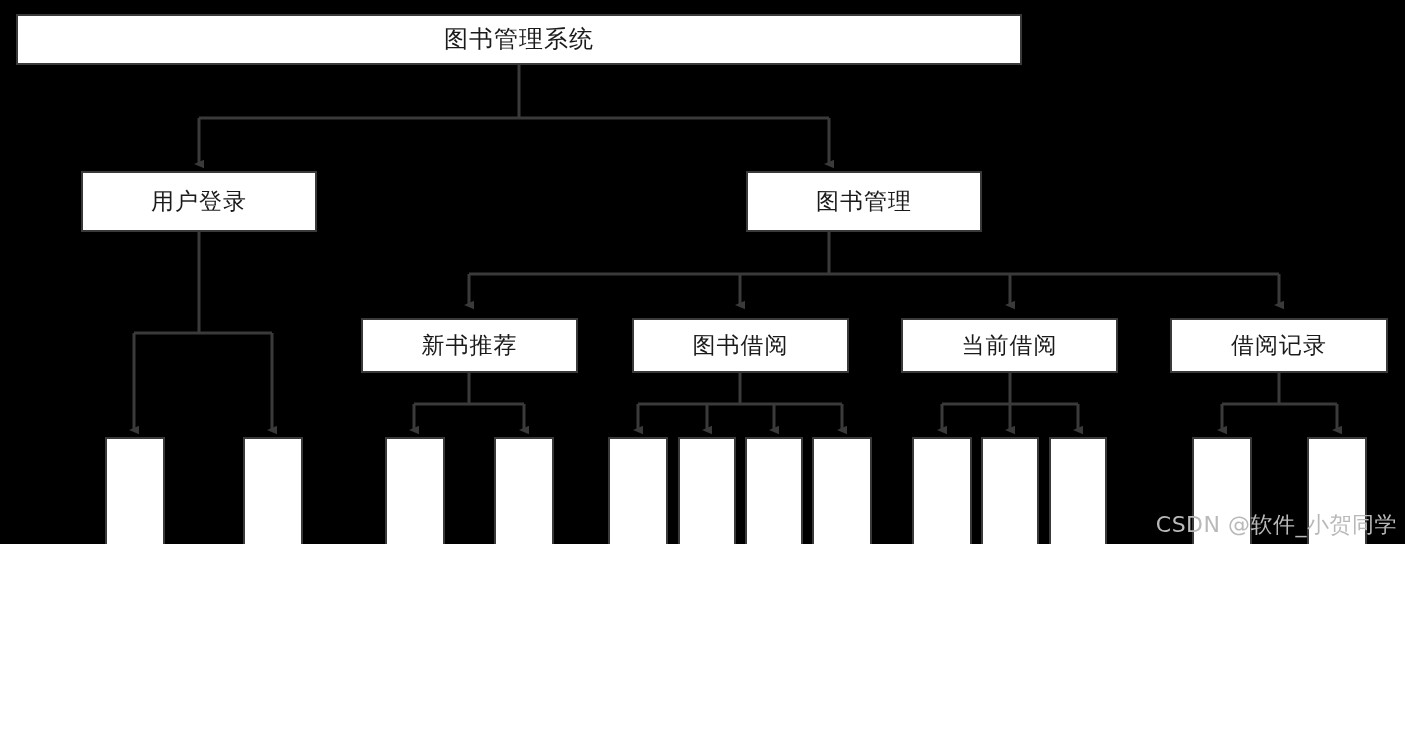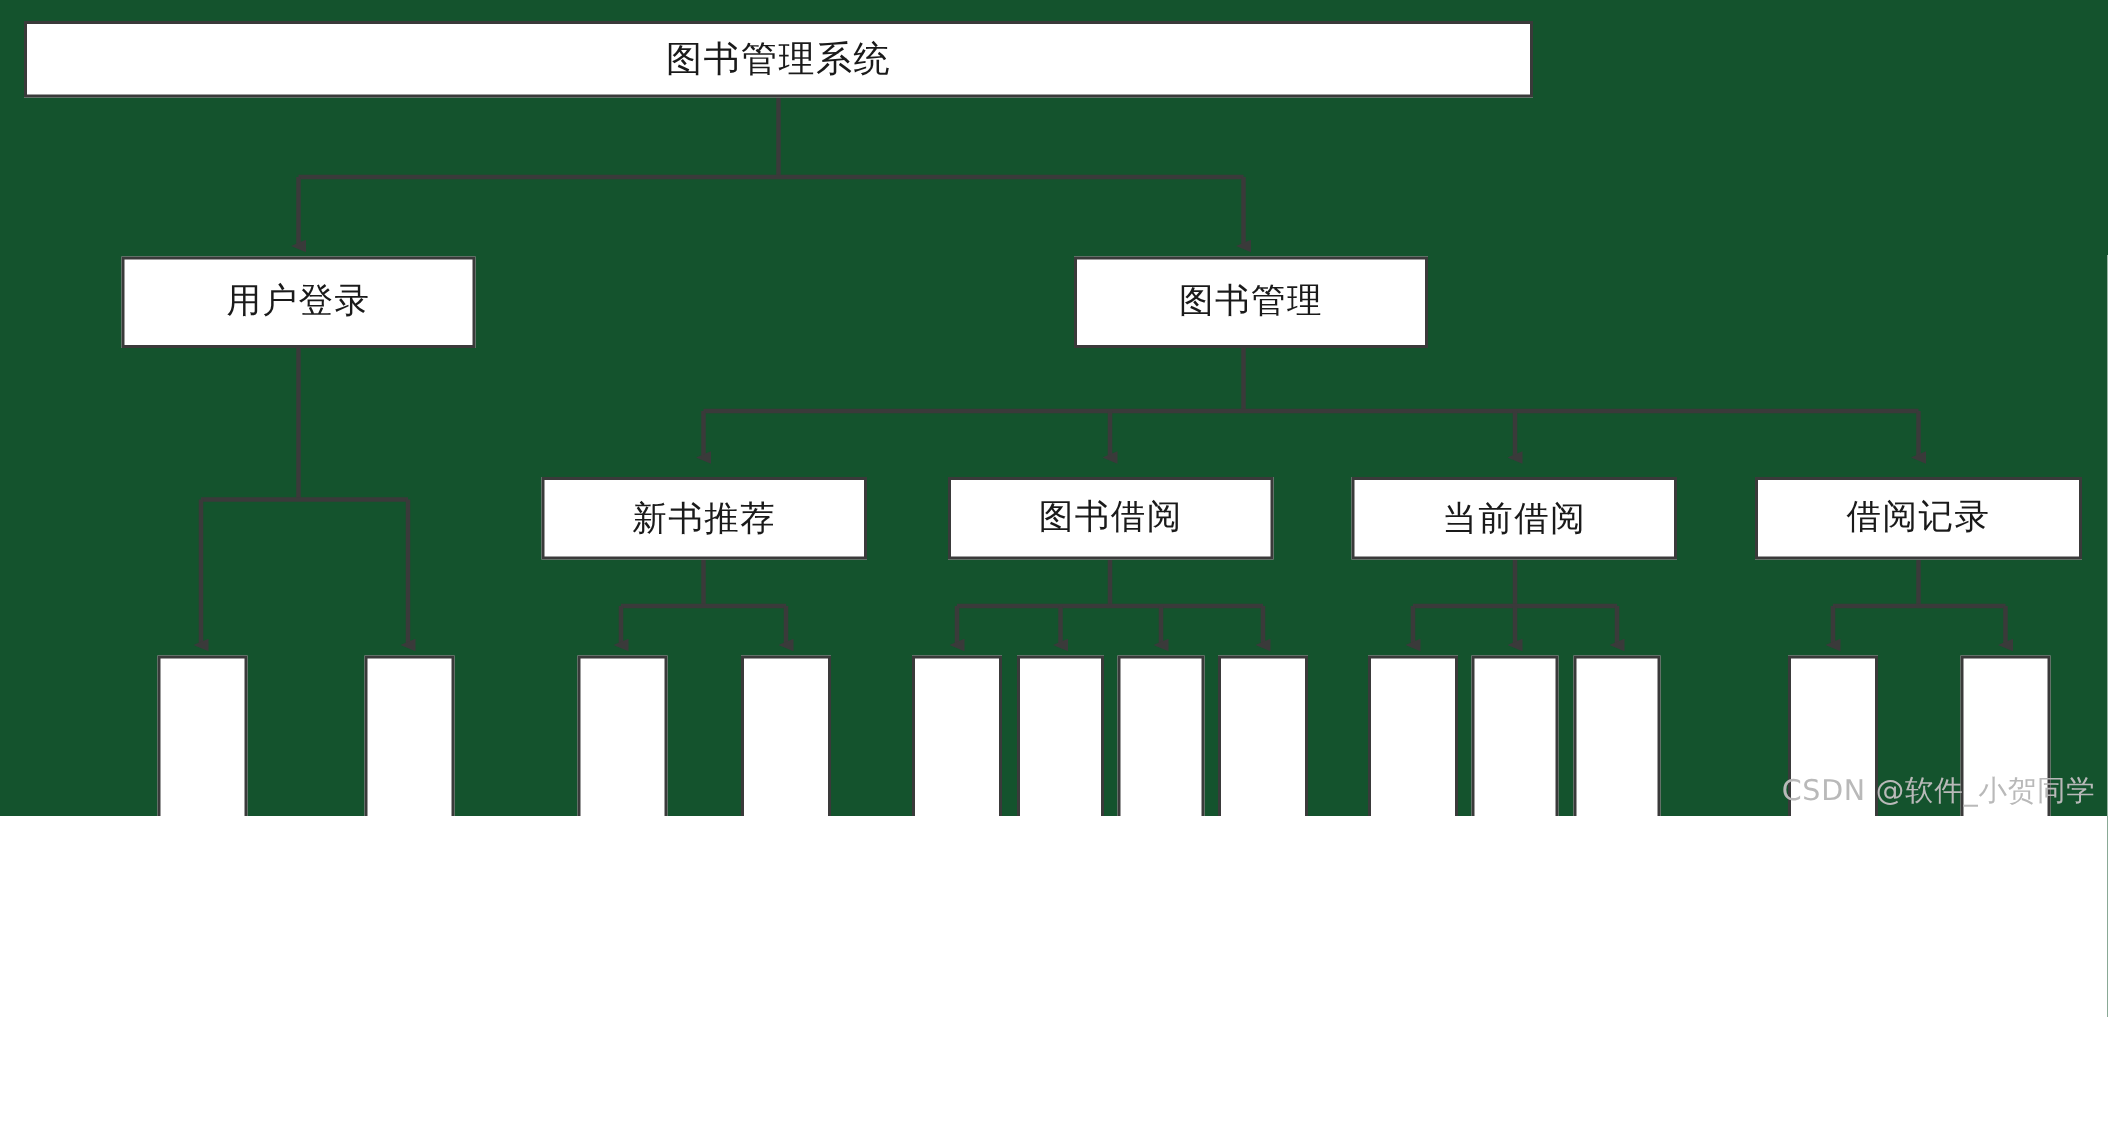--- a/index.html
+++ b/index.html
@@ -8,21 +8,21 @@
     padding: 0;
     background: #ffffff;
   }
   body {
     font-family: "DejaVu Sans", "Liberation Sans", sans-serif;
   }
   #canvas {
     position: relative;
     width: 1405px;
     height: 544px;
-    background: #14532d;
+    background: #000000;
     overflow: hidden;
   }
   svg.wires {
     position: absolute;
     left: 0;
     top: 0;
     width: 1405px;
     height: 747px;
     pointer-events: none;
   }
@@ -56,21 +56,21 @@
   }
   .node.v .vtext {
     writing-mode: vertical-rl;
     text-orientation: upright;
     display: block;
   }
   .watermark {
     position: absolute;
     right: 8px;
     bottom: 4px;
-    font-size: 19px;
+    font-size: 22px;
     color: #b9b9b9;
     letter-spacing: 0.5px;
     white-space: nowrap;
   }
 </style>
 </head>
 <body>
 
 <div id="canvas">
 
@@ -124,21 +124,21 @@
     </g>
   </svg>
 
   <div class="node h root" style="left:16px; top:14px; width:1006px; height:51px;">
     <span>图书管理系统</span>
   </div>
 
   <div class="node h" style="left:81px; top:171px; width:236px; height:61px;">
     <span>用户登录</span>
   </div>
-  <div class="node h" style="left:716px; top:171px; width:236px; height:61px;">
+  <div class="node h" style="left:746px; top:171px; width:236px; height:61px;">
     <span>图书管理</span>
   </div>
 
   <div class="node h" style="left:361px; top:318px; width:217px; height:55px;font-family:Liberation Serif, serif;">
     <span>新书推荐</span>
   </div>
   <div class="node h" style="left:632px; top:318px; width:217px; height:55px;align-items:center;">
     <span>图书借阅</span>
   </div>
   <div class="node h" style="left:901px; top:318px; width:217px; height:55px;font-family:Liberation Serif, serif;">

